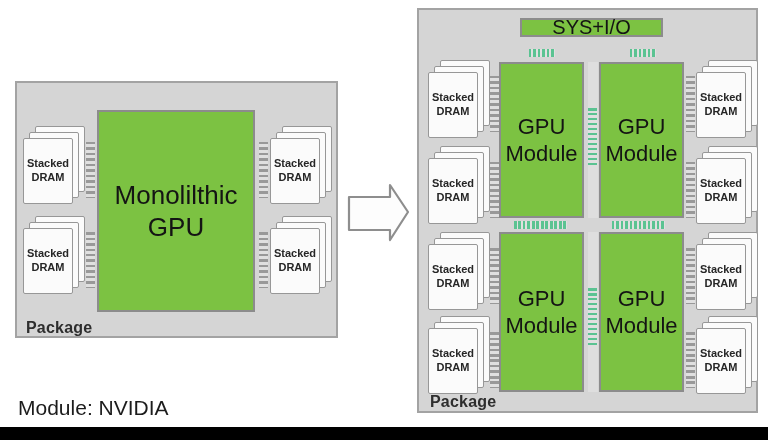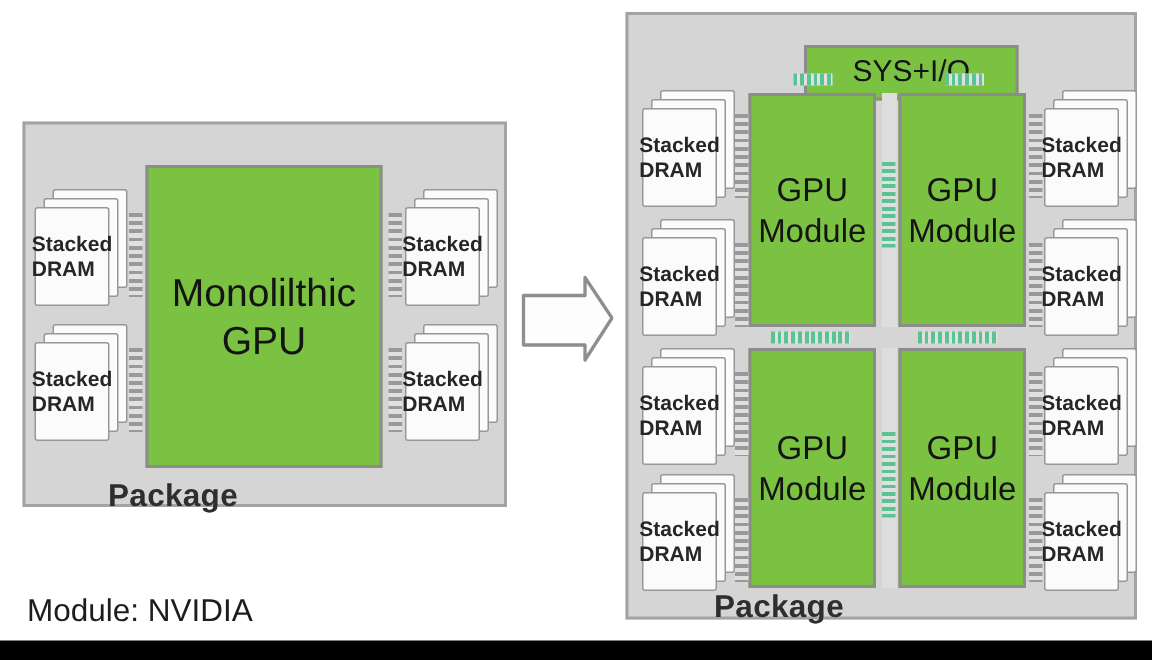--- a/index.html
+++ b/index.html
@@ -7,43 +7,43 @@
   body { font-family: "Liberation Sans", sans-serif; }
   .canvas {
     position: relative; width: 768px; height: 440px;
     background: #ffffff; overflow: hidden;
   }
   .package {
     position: absolute; background: #d5d5d5;
     border: 2px solid #a3a3a3;
   }
   .pkg-label {
-    position: absolute; font-size: 21px; font-weight: bold;
-    color: #2e2e2e; letter-spacing: 0.2px; margin-left: 46px;
+    position: absolute; font-size: 16px; font-weight: bold;
+    color: #2e2e2e; letter-spacing: 0.2px;
   }
   .green-box {
     position: absolute; background: #7cc242; border: 2px solid #8c8c8c;
     display: flex; flex-direction: column; align-items: center; justify-content: center;
     text-align: center; color: #141414;
   }
   .gpu-mono { font-size: 26px; line-height: 1.25; }
   .gpu-module { font-size: 22px; line-height: 1.25; }
   .sys-io { font-size: 20px; }
   .dram {
     position: absolute; width: 62px; height: 78px;
   }
   .dram .card {
     position: absolute; width: 50px; height: 66px;
     background: #fbfbfb; border: 1.5px solid #979797; border-radius: 2px;
   }
   .dram .c3 { left: 12px; top: 0; }
   .dram .c2 { left: 6px;  top: 6px; }
   .dram .c1 { left: 0;    top: 12px;
     display: flex; flex-direction: column; align-items: center; justify-content: center; }
-  .dram-label { text-align: left; font-size: 14px; font-weight: bold;
+  .dram-label { text-align: center; font-size: 11px; font-weight: bold;
     line-height: 1.25; color: #262626; }
   .dram-label span { display: block; }
   
   .vbars { 
     position: absolute; width: 9px; background-color: #e0e0e0;
     background-image: repeating-linear-gradient(to bottom, #999999 0 2.5px, transparent 2.5px 5.5px);
   }
   .vbars.teal {
     background-image: repeating-linear-gradient(to bottom, #5bc392 0 2.5px, transparent 2.5px 5px);
   }
@@ -125,21 +125,21 @@
 
     <div class="pkg-label" style="left:9px; top:236px;">Package</div>
   </div>
 
   <svg class="arrow-wrap" viewBox="0 0 64 64">
     <polygon points="4,16 45,16 45,4 63,31 45,59 45,49 4,49" fill="#fdfdfd" stroke="#8e8e8e" stroke-width="2.2" stroke-linejoin="round"></polygon>
   </svg>
 
   <div class="package" style="left:417px; top:8px; width:341px; height:405px;">
 
-    <div class="green-box sys-io" style="left:101px; top:20px; width:143px; height:37px;margin-left:16px;">
+    <div class="green-box sys-io" style="left:101px; top:8px; width:143px; height:19px;">
       <div>SYS+I/O</div>
     </div>
 
     <div class="hbars" style="left:110px; top:39px; width:26px;"></div>
     <div class="hbars" style="left:211px; top:39px; width:26px;"></div>
 
     <div class="channel" style="left:169px; top:52px; height:156px;"></div>
     <div class="channel" style="left:169px; top:222px; height:160px;"></div>
     <div class="vbars teal" style="left:169px; top:98px; height:57px;"></div>
     <div class="vbars teal" style="left:169px; top:278px; height:57px;"></div>

